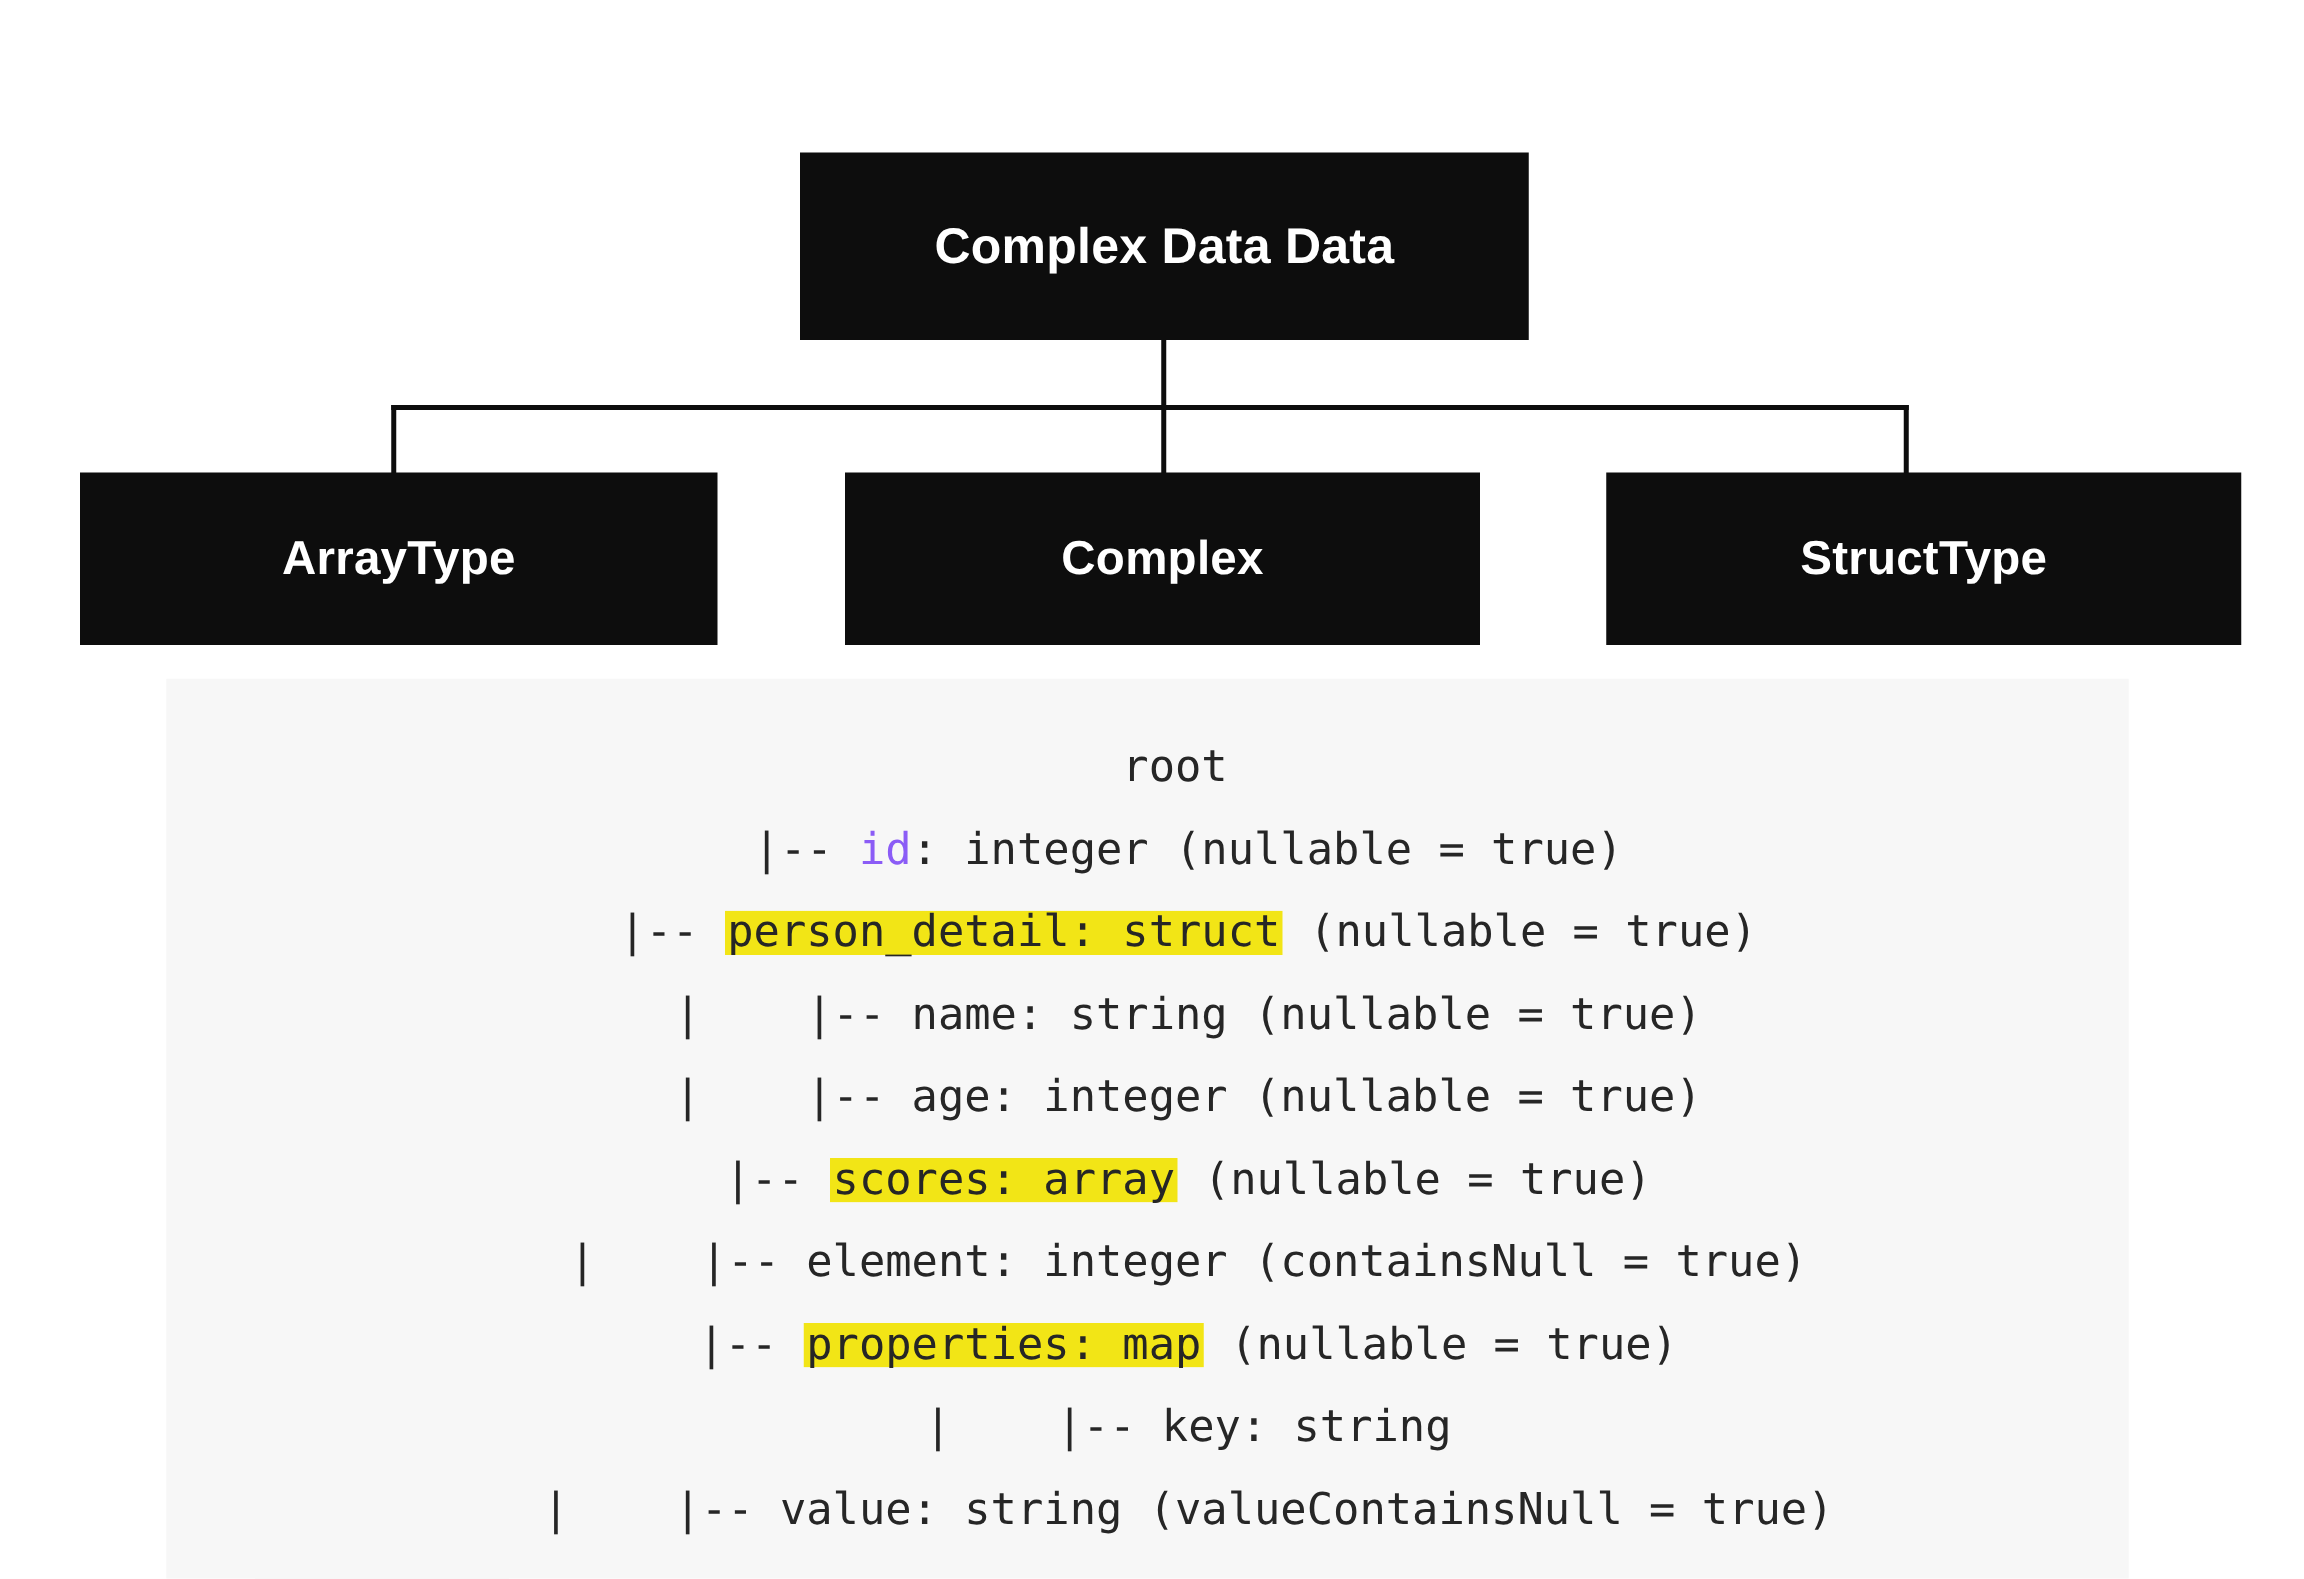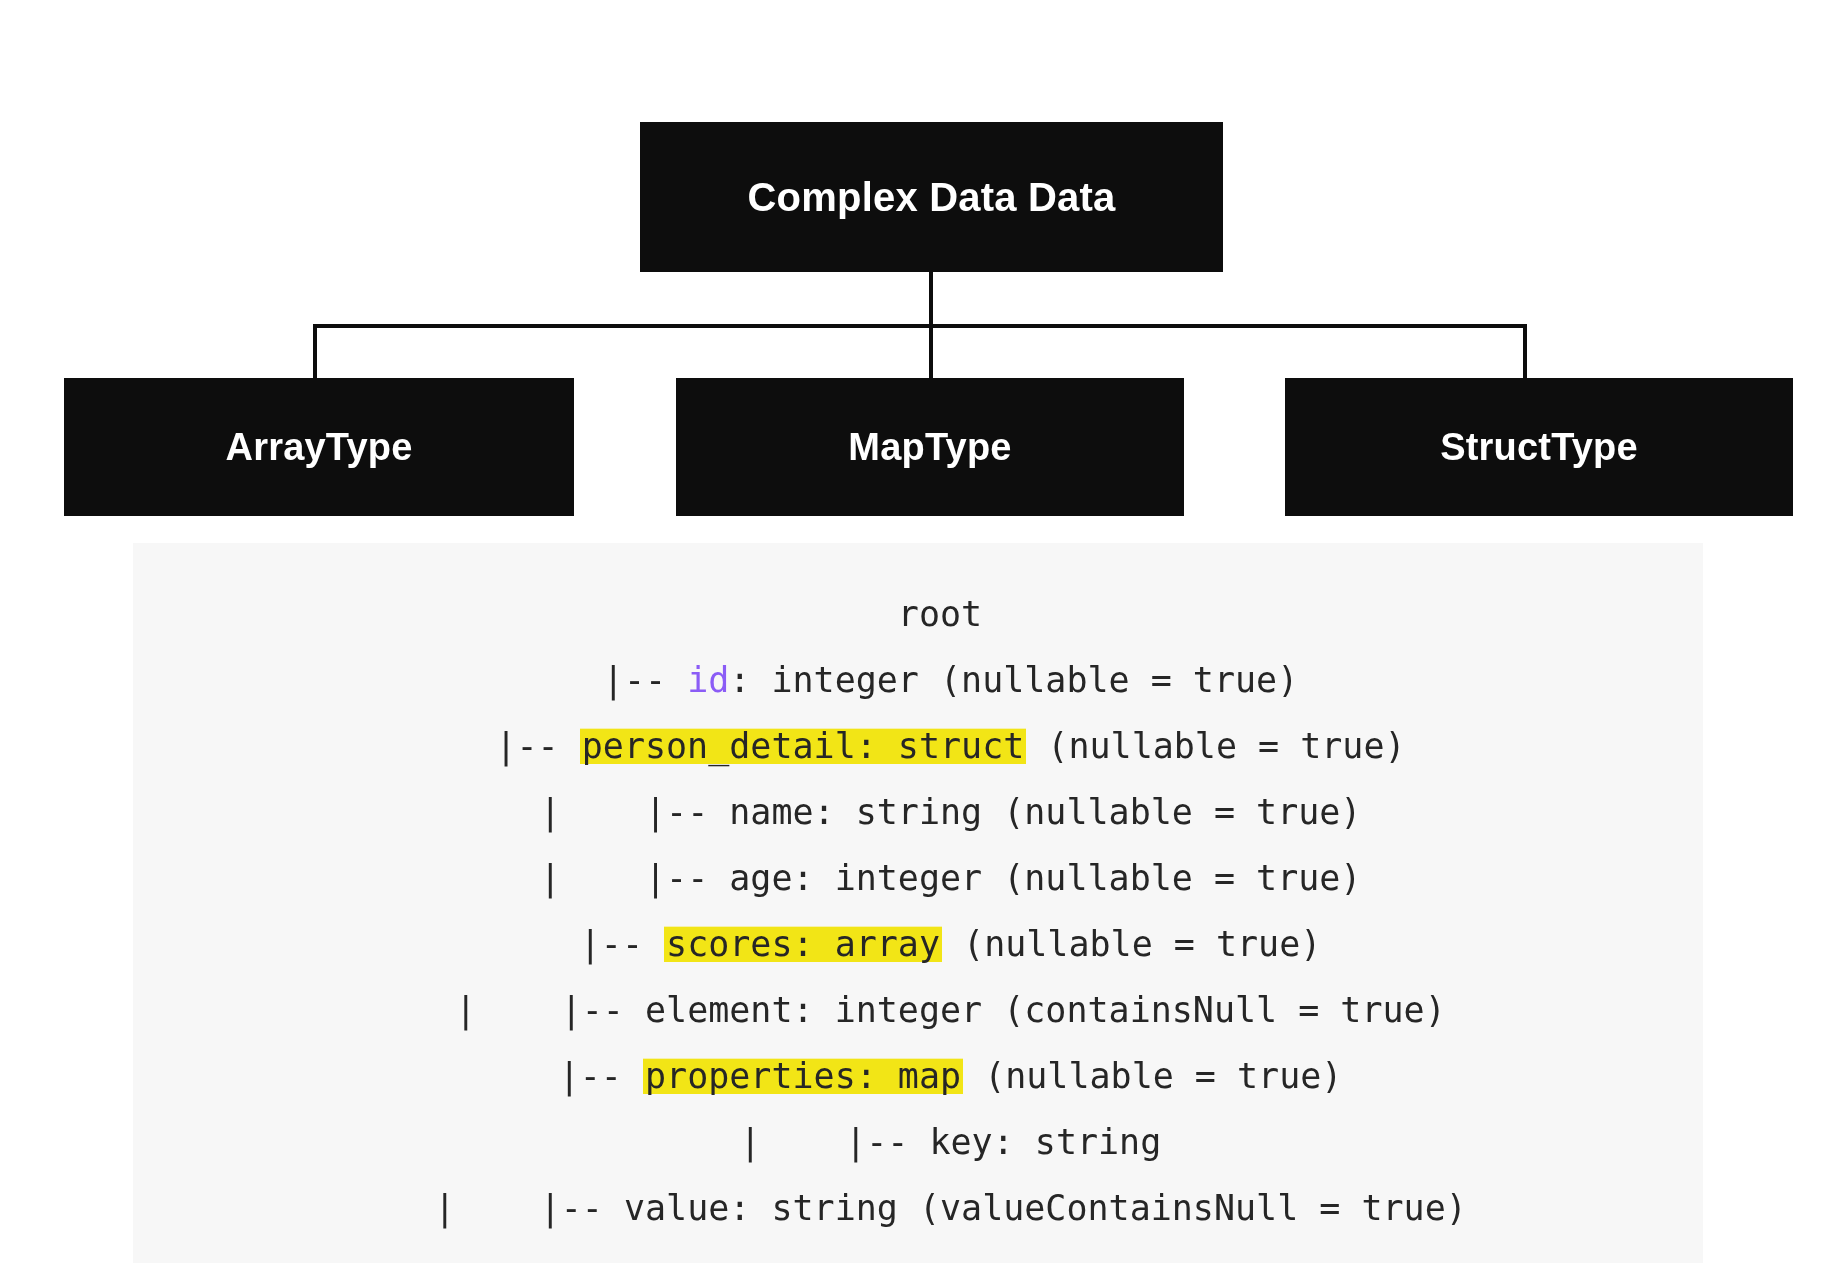--- a/index.html
+++ b/index.html
@@ -160,21 +160,21 @@
 <div class="edge h" id="edge-bus"></div>
 <div class="edge v" id="edge-drop-left"></div>
 <div class="edge v" id="edge-drop-mid"></div>
 <div class="edge v" id="edge-drop-right"></div>
 
 <div class="node" id="node-array">
   <span>ArrayType</span>
 </div>
 
 <div class="node" id="node-map">
-  <span>MapType</span>
+  <span>Complex</span>
 </div>
 
 <div class="node" id="node-struct">
   <span>StructType</span>
 </div>
 
 <div id="schema-panel">
   <pre id="schema-code"><div class="code-line"><span>root</span></div><div class="code-line"><span> |-- </span><span class="tok-field">id</span><span>: integer (nullable = true)</span></div><div class="code-line"><span> |-- </span><span class="hl"><span class="hl-inner">person_detail: struct</span></span><span> (nullable = true)</span></div><div class="code-line"><span> |    |-- name: string (nullable = true)</span></div><div class="code-line"><span> |    |-- age: integer (nullable = true)</span></div><div class="code-line"><span> |-- </span><span class="hl"><span class="hl-inner">scores: array</span></span><span> (nullable = true)</span></div><div class="code-line"><span> |    |-- element: integer (containsNull = true)</span></div><div class="code-line"><span> |-- </span><span class="hl"><span class="hl-inner">properties: map</span></span><span> (nullable = true)</span></div><div class="code-line"><span> |    |-- key: string</span></div><div class="code-line"><span> |    |-- value: string (valueContainsNull = true)</span></div></pre>
 </div>
 

